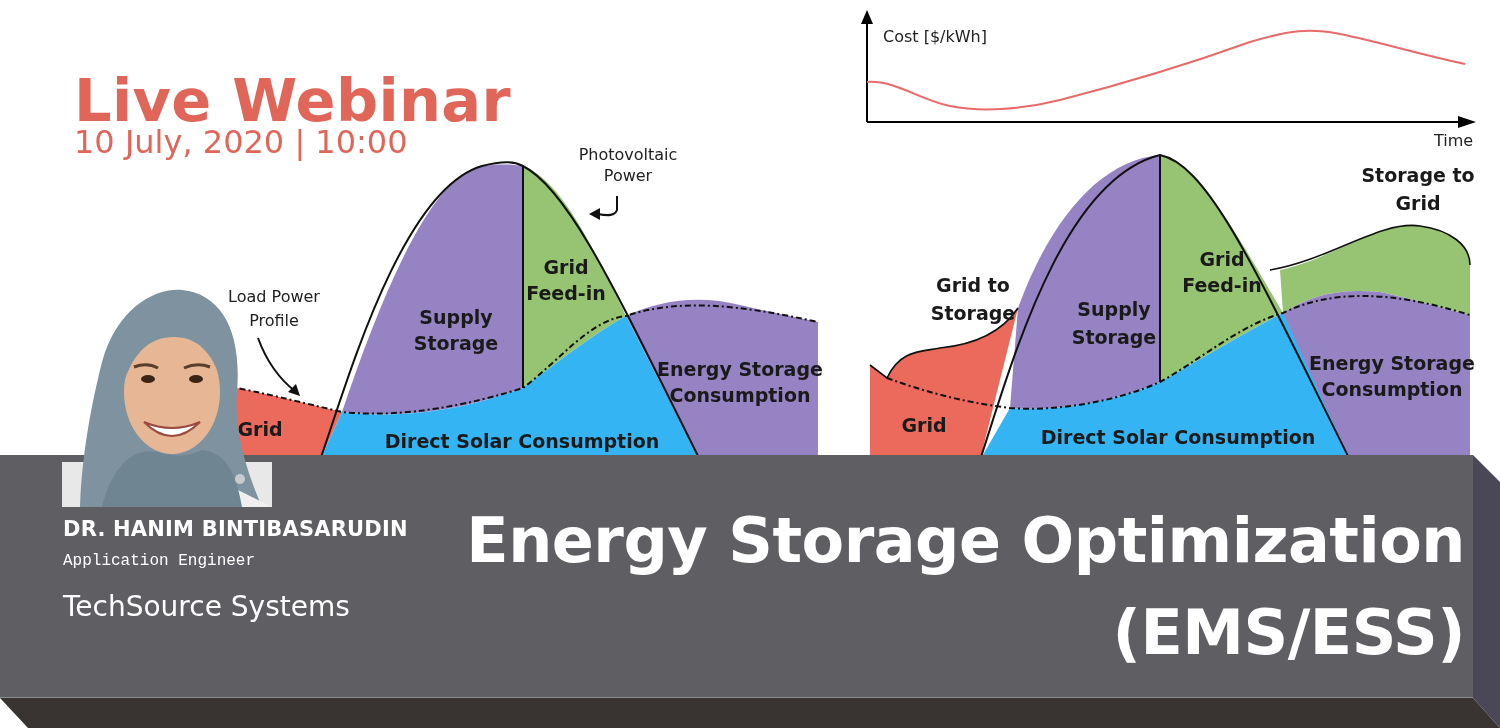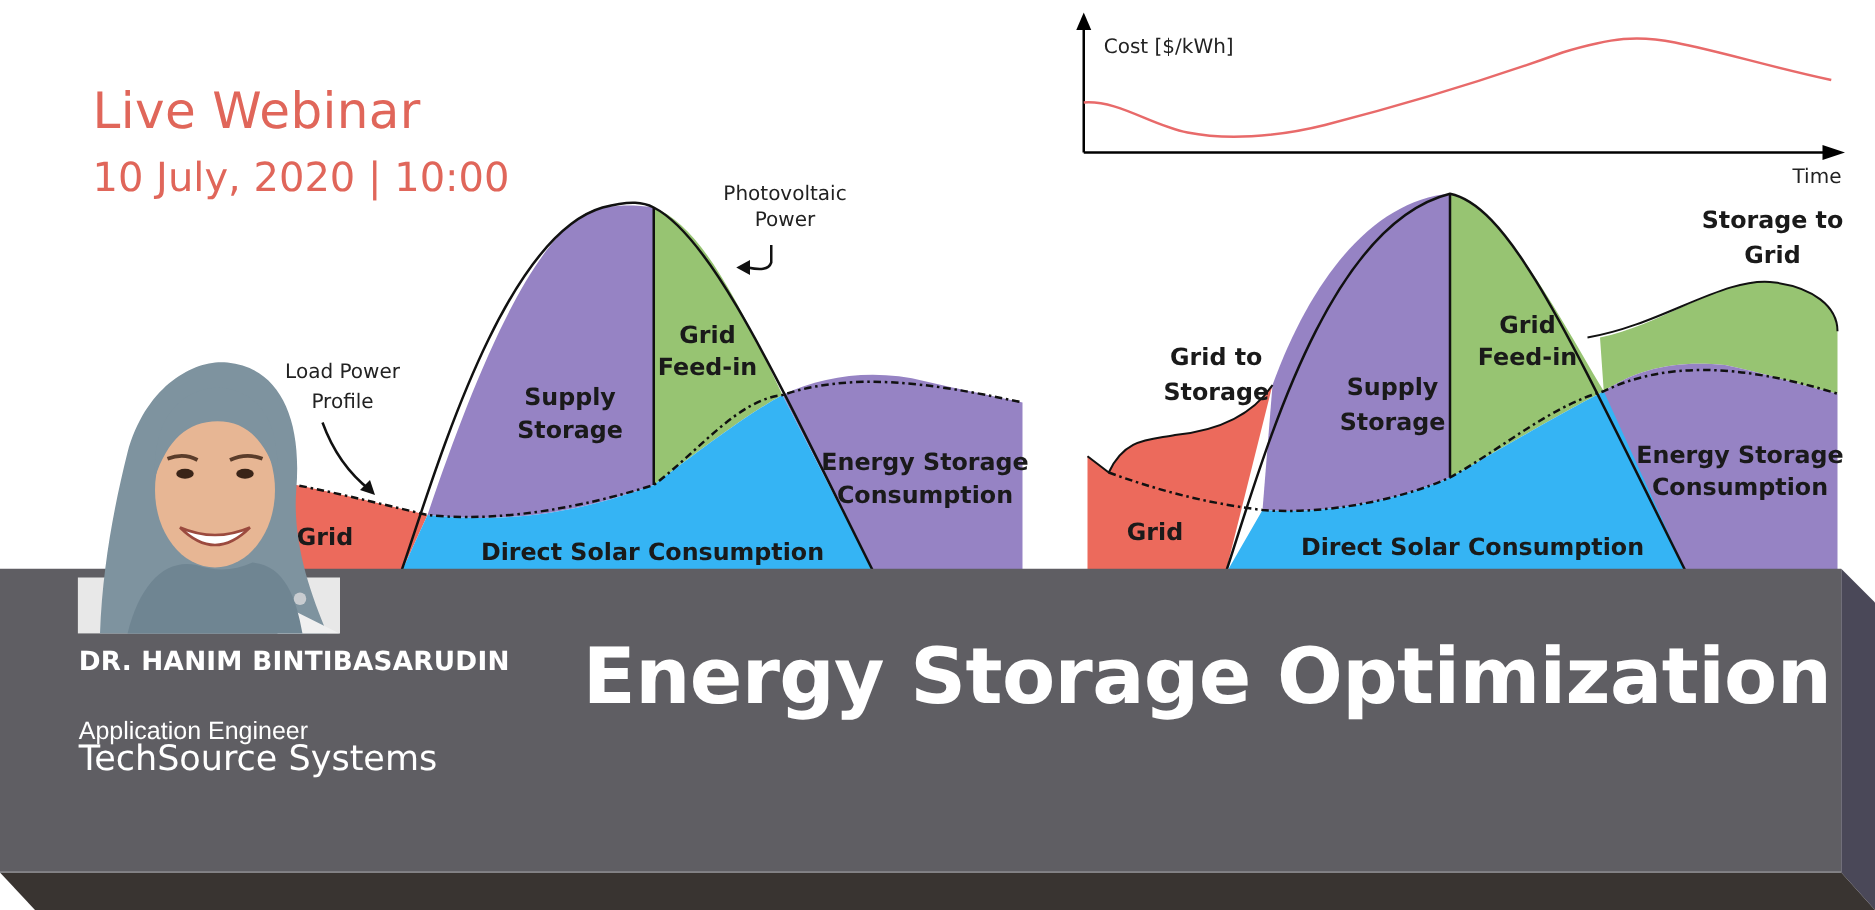--- a/index.html
+++ b/index.html
@@ -1,26 +1,26 @@
 <!DOCTYPE html>
 <html><head>
 <meta charset="utf-8">
 <style>
   html, body { margin:0; padding:0; }
   body { width:1500px; height:728px; position:relative; overflow:hidden; background:#ffffff; font-family:"Liberation Sans", "DejaVu Sans", sans-serif; }
   .abs { position:absolute; }
-  #webinar-title { left:74px; top:66px; font-size:40px; font-weight:normal; color:#e0665a; letter-spacing:0.3px; font-family:"DejaVu Sans", sans-serif;text-align:right; }
+  #webinar-title { left:74px; top:66px; font-size:59px; font-weight:bold; color:#e0665a; letter-spacing:0.3px; font-family:"DejaVu Sans", sans-serif;text-align:right; }
   #webinar-date { left:74px; top:123px; font-size:32px; font-weight:400; color:#e0665a; font-family:"DejaVu Sans", sans-serif; }
   svg text { font-family:"DejaVu Sans", sans-serif; }
   .lbl { font-weight:bold; fill:#1a1a1a; }
   .note { fill:#222; }
   #banner-front { left:0; top:455px; width:1473px; height:243px; background:#5f5e63; }
   #banner-edge { left:0; top:697px; width:1473px; height:1px; background:#8a898e; }
   #speaker-name { left:63px; top:517px; font-size:21px; font-weight:bold; color:#ffffff; font-family:"DejaVu Sans", sans-serif; letter-spacing:0.2px;text-align:center; }
-  #speaker-role { left:63px; top:552px; font-size:20px; color:#ffffff; font-family:Liberation Sans, sans-serif;margin-top:22px; }
+  #speaker-role { left:63px; top:552px; font-size:16px; color:#ffffff; font-family:Liberation Mono, monospace; }
   #speaker-org { left:63px; top:590px; font-size:28px; color:#ffffff; font-family:"DejaVu Sans", sans-serif; }
   #main-title { left:420px; top:495px; width:1045px; text-align:right; color:#ffffff; font-weight:bold; font-size:62px; line-height:92px; font-family:"DejaVu Sans", sans-serif; letter-spacing:-0.5px; }
   #photo { left:62px; top:282px; width:210px; height:225px; overflow:hidden; }
 </style>
 </head>
 <body>
 
 <div id="webinar-title" class="abs">Live Webinar</div>
 <div id="webinar-date" class="abs">10 July, 2020 | 10:00</div>
 
@@ -119,13 +119,14 @@
     <circle cx="178" cy="197" r="5" fill="#c8ccd0"></circle>
   </svg>
 </div>
 
 <div id="speaker-name" class="abs">DR. HANIM BINTIBASARUDIN</div>
 <div id="speaker-role" class="abs">Application Engineer</div>
 <div id="speaker-org" class="abs">TechSource Systems</div>
 
 <div id="main-title" class="abs">
   <div>Energy Storage Optimization</div>
+  <div>(EMS/ESS)</div>
 </div>
 
 </body></html>

